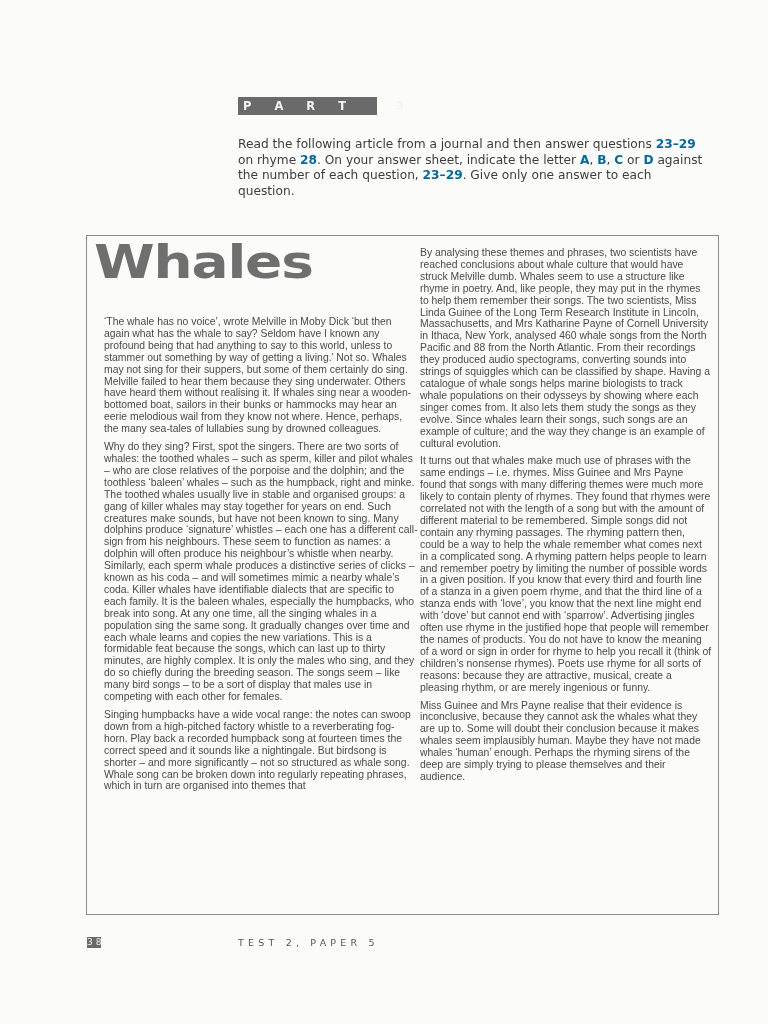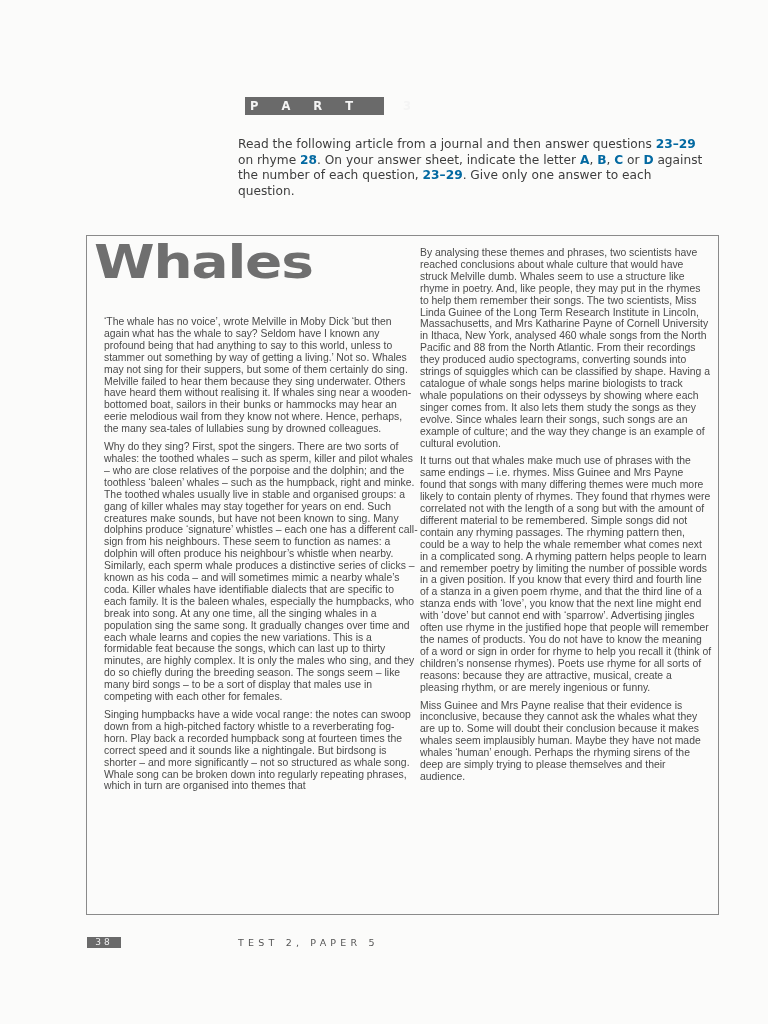--- a/index.html
+++ b/index.html
@@ -24,21 +24,20 @@
       background: #6a6a6a;
       color: #f4f4f4;
       font-family: "DejaVu Sans", sans-serif;
       font-size: 11.5px;
       font-weight: bold;
       letter-spacing: 9.5px;
       line-height: 18px;
       padding-left: 5px;
       box-sizing: border-box;
       white-space: pre;
-      margin-left: 7px;
     }
     .instructions {
       position: absolute;
       left: 238px;
       top: 137px;
       width: 470px;
       font-family: "DejaVu Sans", sans-serif;
       font-size: 12.2px;
       line-height: 15.6px;
       color: #3d3d3d;
@@ -89,21 +88,21 @@
     }
     .col-right {
       left: 420px;
       top: 247px;
       width: 292px;
     }
     .page-number {
       position: absolute;
       left: 87px;
       top: 937px;
-      width: 34px;
+      width: 14px;
       height: 11px;
       background: #6a6a6a;
       color: #f0f0f0;
       font-family: "DejaVu Sans", sans-serif;
       font-size: 9px;
       line-height: 11px;
       letter-spacing: 3px;
       text-align: center;
     }
     .footer-label {

